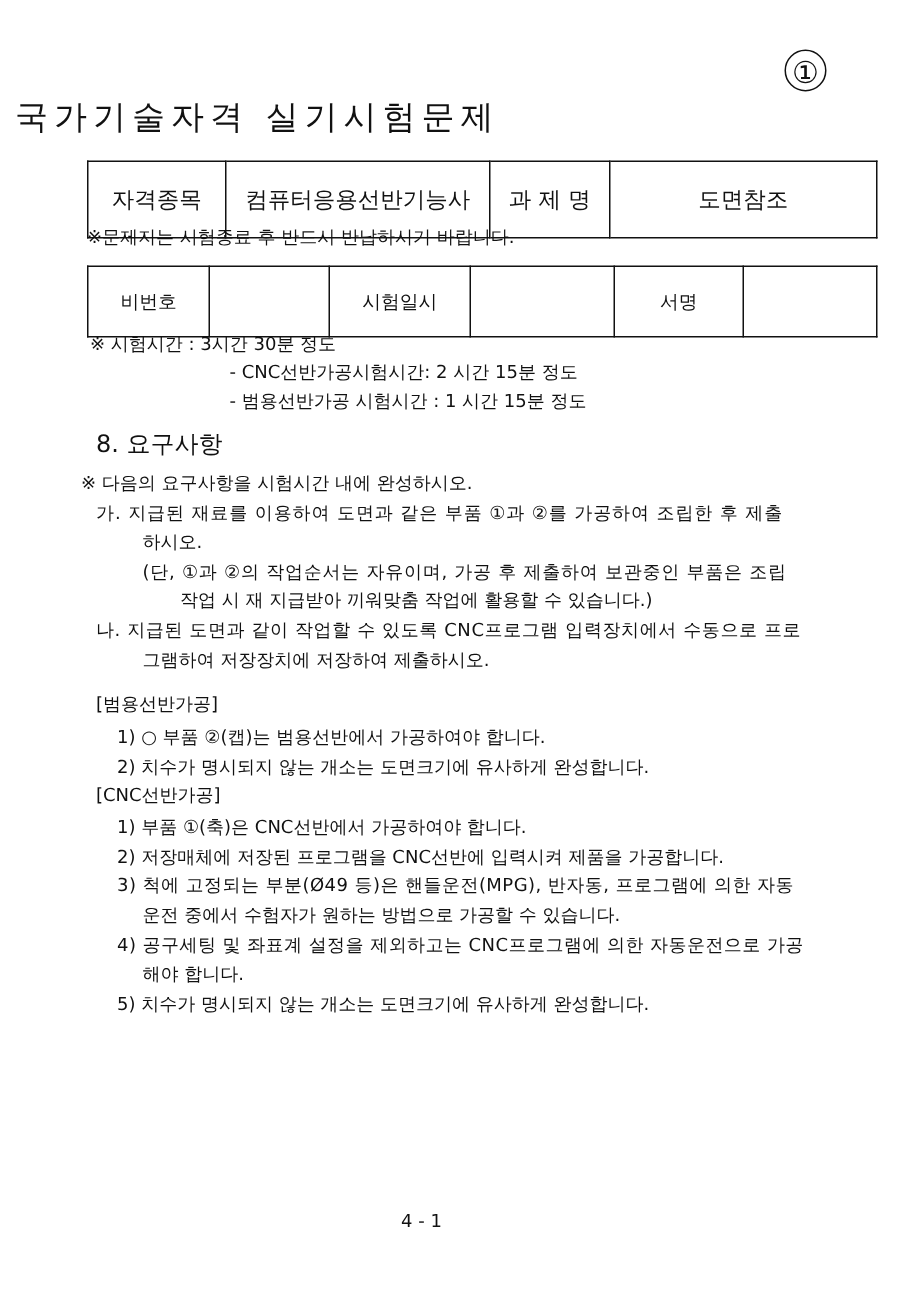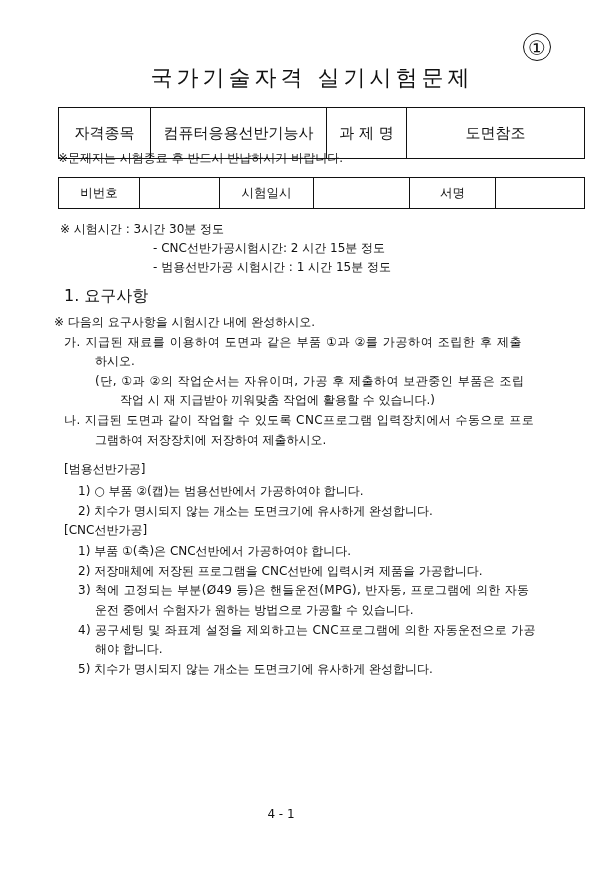--- a/index.html
+++ b/index.html
@@ -1,26 +1,26 @@
 <!DOCTYPE html>
 <html><head>
 <meta charset="utf-8">
 <style>
   html, body { margin: 0; padding: 0; background: #ffffff; }
   body { width: 614px; height: 874px; position: relative; overflow: hidden;
          font-family: "DejaVu Sans", "Liberation Sans", sans-serif; color: #111; }
   .abs { position: absolute; white-space: nowrap; }
   .page-num-circle { left: 523px; top: 33px; width: 28px; height: 28px; border: 1.5px solid #111;
          border-radius: 50%; text-align: center; line-height: 28px; font-size: 20px; box-sizing: border-box; }
-  .title { left: 0; width: 614px; top: 63px; text-align: center; font-size: 22px; letter-spacing: 4px; padding-left: 10px; box-sizing: border-box; }
+  .title { left: 0; width: 614px; top: 63px; text-align: left; font-size: 22px; letter-spacing: 4px; padding-left: 10px; box-sizing: border-box; }
   table.info { position: absolute; border-collapse: collapse; table-layout: fixed; }
   table.info td { border: 1.3px solid #111; text-align: center; padding: 0; font-size: 14px; }
   #t1 { left: 58px; top: 107px; width: 526px; height: 52px; }
   #t1 td { font-size: 15px; }
-  #t2 { left: 58px; top: 177px; width: 526px; height: 32px; }
+  #t2 { left: 58px; top: 177px; width: 526px; height: 48px; }
   #t2 td { font-size: 12.5px; }
   .notice { left: 58px; top: 150px; font-size: 12px; }
   .s { font-size: 12px; }
   .sec-head { left: 64px; top: 286px; font-size: 16px; }
   .footer { left: 0; width: 562px; text-align: center; top: 807px; font-size: 12px; }
 </style>
 </head>
 <body>
 
 <div class="abs page-num-circle">①</div>
@@ -63,21 +63,21 @@
     <td>서명</td>
     <td></td>
   </tr>
 </tbody>
   </table>
 
 <div class="abs s" style="left:60px; top:221px;">※  시험시간  :  3시간 30분  정도</div>
 <div class="abs s" style="left:153px; top:240px;">- CNC선반가공시험시간: 2 시간 15분  정도</div>
 <div class="abs s" style="left:153px; top:259px;">- 범용선반가공 시험시간 : 1 시간  15분  정도</div>
 
-<div class="abs sec-head">1. 요구사항</div>
+<div class="abs sec-head">8. 요구사항</div>
 <div class="abs s" style="left:54px; top:314px;">※ 다음의 요구사항을 시험시간 내에 완성하시오.</div>
 <div class="abs s" style="left:64px; top:334px; letter-spacing:0.6px;">가. 지급된 재료를 이용하여 도면과 같은 부품 ①과 ②를 가공하여 조립한 후 제출</div>
 <div class="abs s" style="left:95px; top:353px;">하시오.</div>
 <div class="abs s" style="left:95px; top:373px; letter-spacing:0.5px;">(단, ①과 ②의 작업순서는 자유이며, 가공 후 제출하여 보관중인 부품은 조립</div>
 <div class="abs s" style="left:120px; top:392px;">작업 시 재 지급받아 끼워맞춤 작업에 활용할 수 있습니다.)</div>
 <div class="abs s" style="left:64px; top:412px; letter-spacing:0.4px;">나. 지급된 도면과 같이 작업할 수 있도록 CNC프로그램 입력장치에서 수동으로 프로</div>
 <div class="abs s" style="left:95px; top:432px;">그램하여 저장장치에 저장하여 제출하시오.</div>
 
 <div class="abs s" style="left:64px; top:461px;">[범용선반가공]</div>
 <div class="abs s" style="left:78px; top:483px;text-align:center;">1) ○ 부품 ②(캡)는 범용선반에서 가공하여야 합니다.</div>

